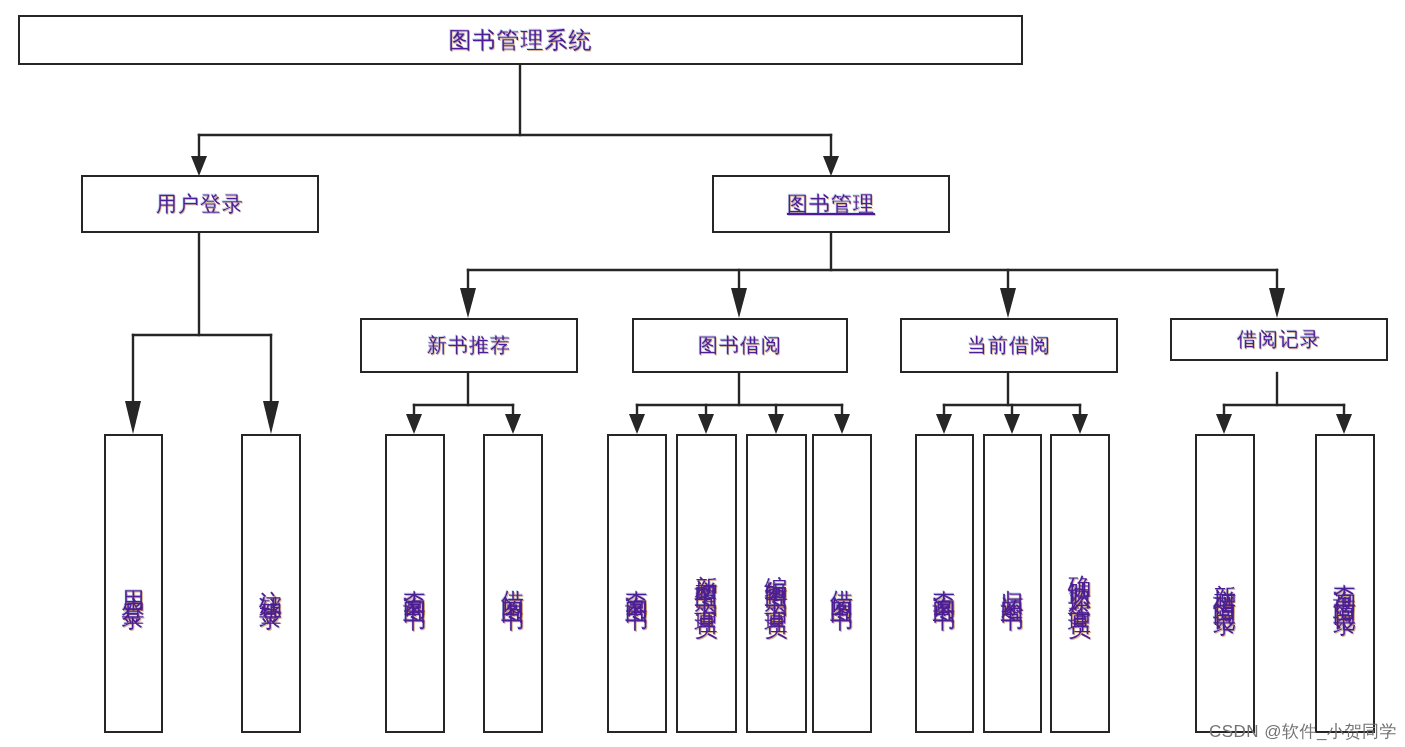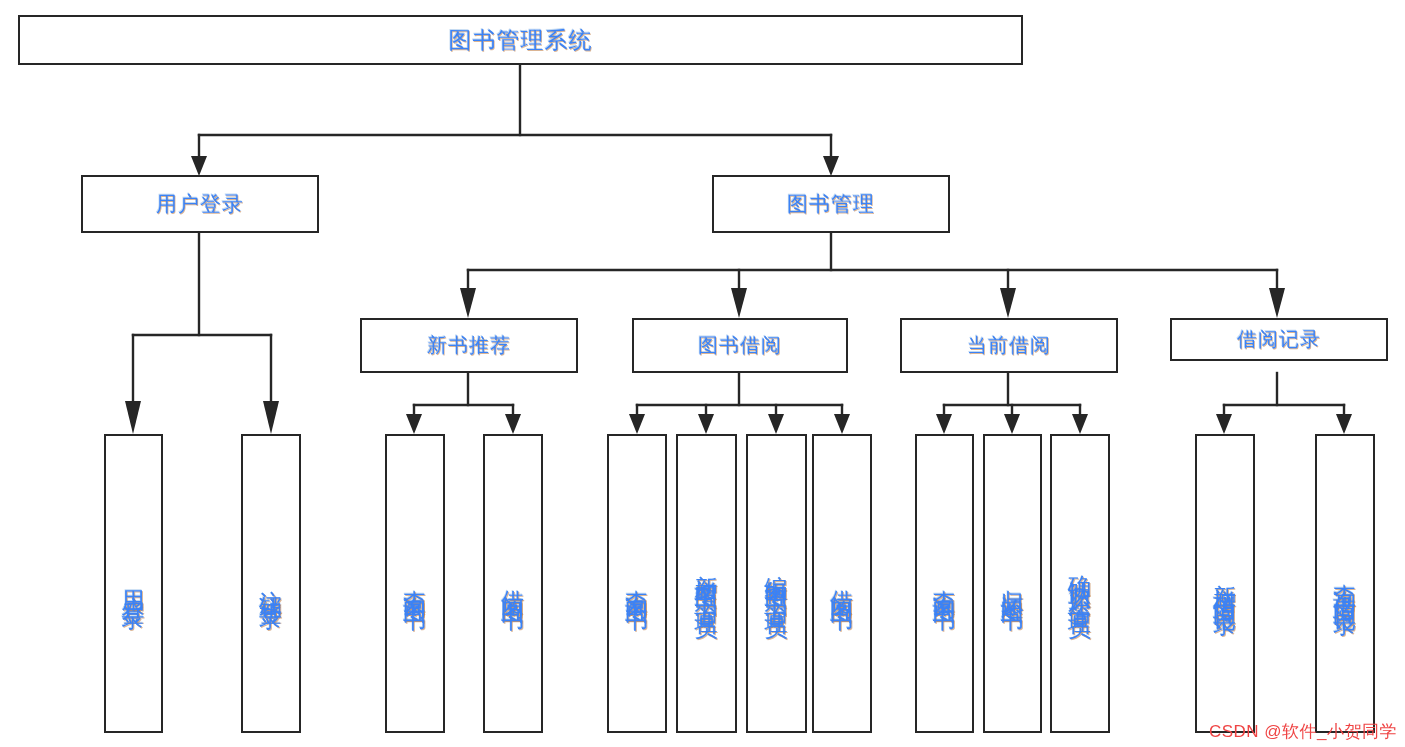--- a/index.html
+++ b/index.html
@@ -39,21 +39,21 @@
 
   
   .node {
     position: absolute;
     box-sizing: border-box;
     background: #ffffff;
     border: 2.4px solid #262626;
     display: flex;
     align-items: center;
     justify-content: center;
-    color: #3b82f6;
+    color: #4c1d95;
     text-shadow: 0.8px 0.8px 0 rgba(190,120,60,0.55),
                 -0.7px -0.7px 0 rgba(120,170,225,0.45);
   }
   .node.root {
     font-size: 23px;
     letter-spacing: 1px;
   }
   .node.lvl2 {
     font-size: 21px;
     letter-spacing: 1px;
@@ -72,21 +72,21 @@
     padding: 4px 0;
     white-space: nowrap;
   }
 
   
   #watermark {
     position: absolute;
     right: 8px;
     bottom: 4px;
     font-size: 17px;
-    color: #ef4444;
+    color: #737373;
     letter-spacing: 0.5px;
     white-space: nowrap;
   }
 </style>
 </head>
 <body>
 
 <div id="canvas">
 
   <svg id="wires" viewBox="0 0 1405 747" width="1405" height="747">
@@ -151,21 +151,21 @@
     <line x1="1224" y1="405" x2="1224" y2="418"></line>
     <polygon points="1216,414 1232,414 1224,434"></polygon>
     <line x1="1344" y1="405" x2="1344" y2="418"></line>
     <polygon points="1336,414 1352,414 1344,434"></polygon>
   </svg>
 
   <div class="node root" style="left:18px; top:15px; width:1005px; height:50px;">图书管理系统</div>
 
   <div class="node lvl2" style="left:81px; top:175px; width:238px; height:58px;">用户登录</div>
 
-  <div class="node lvl2" style="left:712px; top:175px; width:238px; height:58px;">图书管理</div>
+  <div class="node lvl2" style="left:712px; top:175px; width:238px; height:58px;text-decoration:underline;">图书管理</div>
 
   <div class="node lvl3" style="left:632px; top:318px; width:216px; height:55px;">图书借阅</div>
 
   <div class="node lvl3" style="left:360px; top:318px; width:218px; height:55px;">新书推荐</div>
 
   <div class="node lvl3" style="left:900px; top:318px; width:218px; height:55px;">当前借阅</div>
 
   <div class="node lvl3" style="left:1170px; top:318px; width:218px; height:43px;">借阅记录</div>
 
   <div class="node leaf" style="left:104px; top:434px; width:59px; height:299px;">用户登录</div>

